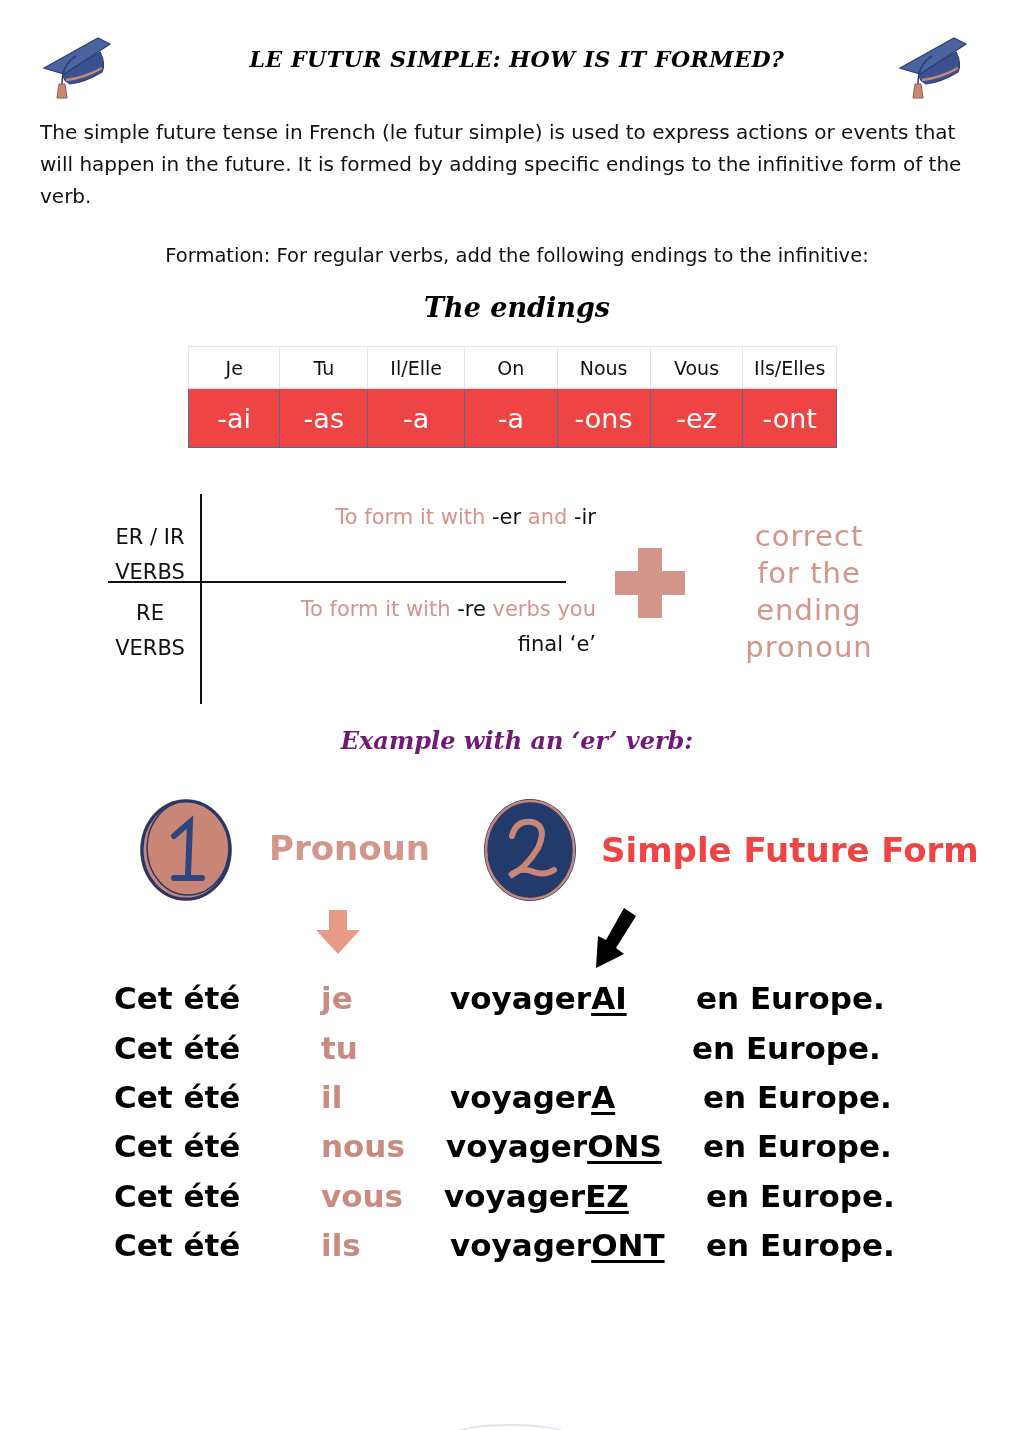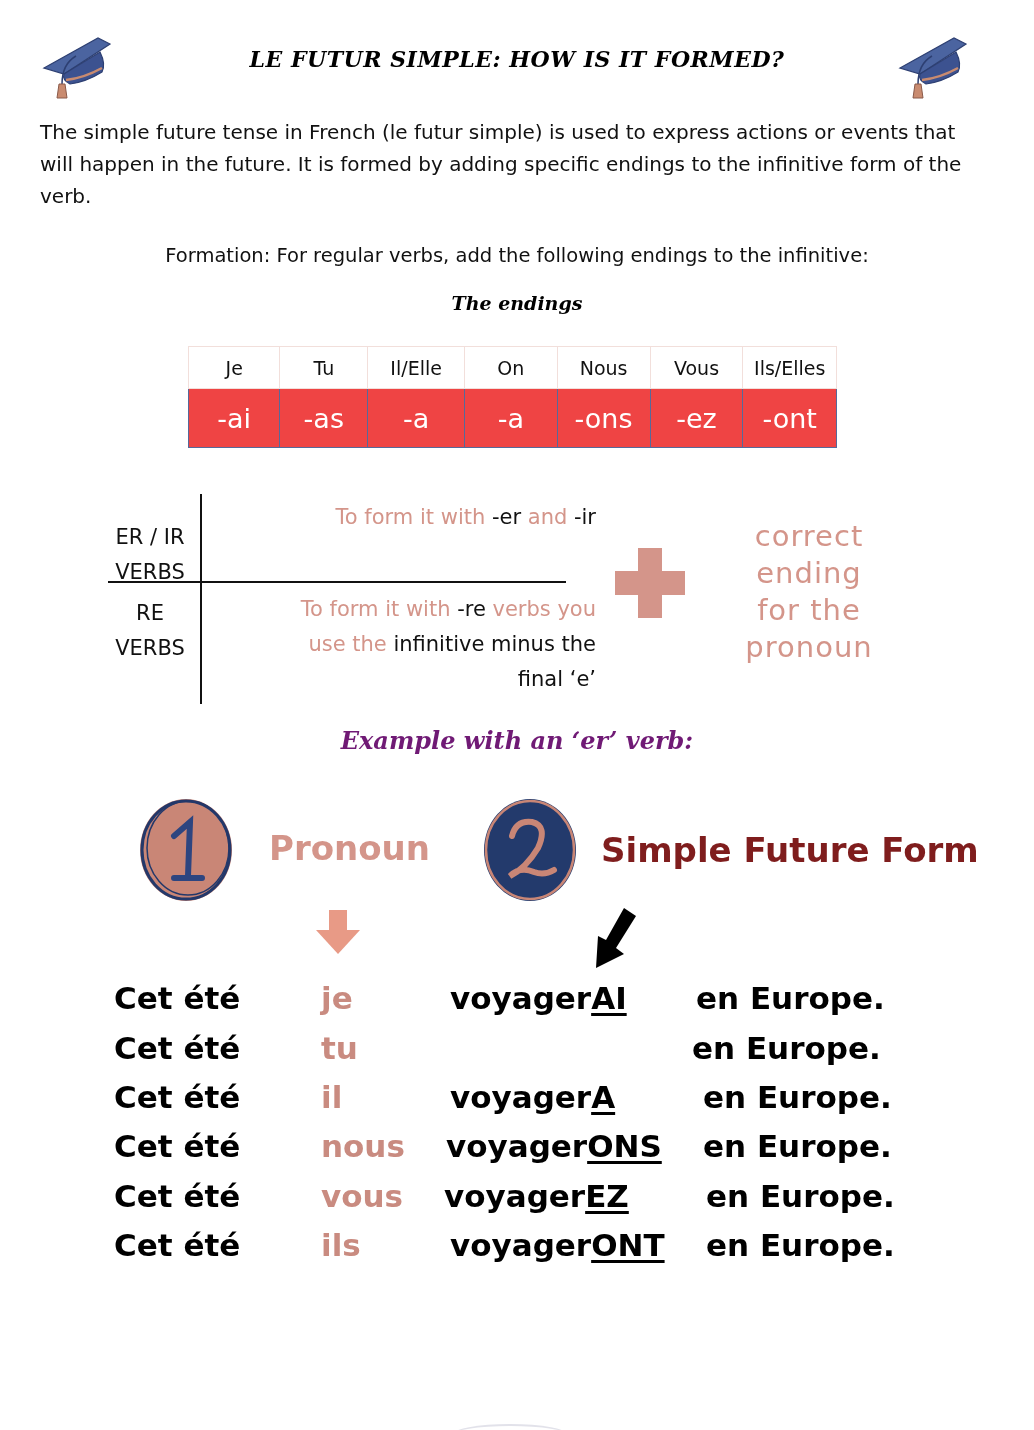--- a/index.html
+++ b/index.html
@@ -8,41 +8,41 @@
   .abs { position:absolute; }
   .cap { position:absolute; width:72px; height:70px; }
   .title { position:absolute; left:0; top:46px; width:1034px; text-align:center;
            font-family:"DejaVu Serif", serif; font-weight:bold; font-style:italic;
            font-size:22px; letter-spacing:0.5px; color:#000; }
   .intro { position:absolute; left:40px; top:116px; width:954px; 
            font-family:"DejaVu Sans", sans-serif; font-size:20px; line-height:32px; color:#111; }
   .formation { position:absolute; left:0; top:244px; width:1034px; text-align:center;
            font-family:"DejaVu Sans", sans-serif; font-size:19.5px; color:#111; }
   .h2 { position:absolute; left:0; top:292px; width:1034px; text-align:center;
-        font-family:"DejaVu Serif", serif; font-weight:bold; font-style:italic; font-size:19px; color:#000; }
+        font-family:"DejaVu Serif", serif; font-weight:bold; font-style:italic; font-size:27px; color:#000; }
   table.endings { position:absolute; left:188px; top:346px; width:649px; border-collapse:collapse;
         font-family:"DejaVu Sans", sans-serif; }
   table.endings td { text-align:center; padding:0; }
   table.endings tr.head td { height:41px; border:1px solid #f2dfdb; font-size:19px; color:#111; background:#fff; }
   table.endings tr.end td { height:58px; background:#ef4444; color:#fff; font-size:27px; border:1px solid #56699a; }
   .rule-v { position:absolute; left:200px; top:494px; width:2px; height:210px; background:#111; }
   .rule-h { position:absolute; left:108px; top:581px; width:458px; height:2px; background:#111; }
   .lbl { position:absolute; text-align:center; font-family:"DejaVu Sans", sans-serif; font-size:21px; line-height:35px; color:#111; }
   .desc { position:absolute; text-align:right; font-family:"DejaVu Sans", sans-serif; font-size:21px; line-height:35px; color:#111; }
   .pink { color:#d4958a; }
   .plus { position:absolute; }
   .correct { position:absolute; left:720px; top:518px; width:178px; text-align:center;
              font-family:"DejaVu Sans", sans-serif; font-size:29px; line-height:37px; color:#d4958a; letter-spacing:1px; }
   .h3 { position:absolute; left:0; top:726px; width:1034px; text-align:center;
         font-family:"DejaVu Serif", serif; font-weight:bold; font-style:italic; font-size:24px; color:#701a75; }
   .badge { position:absolute; }
   .step1 { position:absolute; left:269px; top:828px; font-family:"DejaVu Sans", sans-serif; font-weight:bold;
            font-size:34px; color:#d4958a; }
   .step2 { position:absolute; left:601px; top:830px; font-family:"DejaVu Sans", sans-serif; font-weight:bold;
-           font-size:34px; color:#7f1d1d; }
+           font-size:34px; color:#ef4444; }
   .row { position:absolute; left:0; width:1034px; height:44px; font-family:"DejaVu Sans", sans-serif;
          font-weight:bold; font-size:31px; color:#000; }
   .row span { position:absolute; top:0; white-space:nowrap; }
   .row .pron { color:#c98b80; }
   .row u { text-decoration:underline; text-decoration-thickness:3px; text-underline-offset:4px; }
   .bottom-arc { position:absolute; left:452px; top:1424px; width:116px; height:20px;
                 border-top:2px solid #e2e2ea; border-radius:50% 50% 0 0; }
 </style>
 </head>
 <body>
@@ -101,33 +101,32 @@
 <div class="desc" style="left:204px;top:500px;width:392px;">
   <div><span class="pink">To form it with </span><span>-er</span><span class="pink"> and </span><span>-ir</span></div>
 </div>
 
 <div class="lbl" style="left:100px;top:596px;width:100px;">
   <div>RE</div>
   <div>VERBS</div>
 </div>
 <div class="desc" style="left:204px;top:592px;width:392px;">
   <div><span class="pink">To form it with </span><span>-re</span><span class="pink"> verbs you</span></div>
-  <div><span class="pink">use the </span><span>infinitive minus the</span></div>
   <div><span>final ‘e’</span></div>
 </div>
 
 <svg class="plus" style="left:615px;top:548px;" width="70" height="70" viewBox="0 0 70 70">
   <rect x="23" y="0" width="24" height="70" fill="#d4958a"></rect>
   <rect x="0" y="23" width="70" height="24" fill="#d4958a"></rect>
 </svg>
 
 <div class="correct">
   <div>correct</div>
+  <div>for the</div>
   <div>ending</div>
-  <div>for the</div>
   <div>pronoun</div>
 </div>
 
 <div class="h3">Example with an ‘er’ verb:</div>
 
 <svg class="badge" style="left:136px;top:796px;" width="100" height="108" viewBox="0 0 100 108">
   <ellipse cx="50" cy="54" rx="46" ry="51" fill="#c98676"></ellipse>
   <ellipse cx="50" cy="54" rx="44" ry="49" fill="none" stroke="#23386a" stroke-width="3"></ellipse>
   <ellipse cx="52" cy="52" rx="41" ry="47" fill="none" stroke="#23386a" stroke-width="1.5"></ellipse>
   <path d="M38 40 L54 26 L52 80 M38 82 L66 82" stroke="#2d4580" stroke-width="6" fill="none" stroke-linecap="round"></path>

